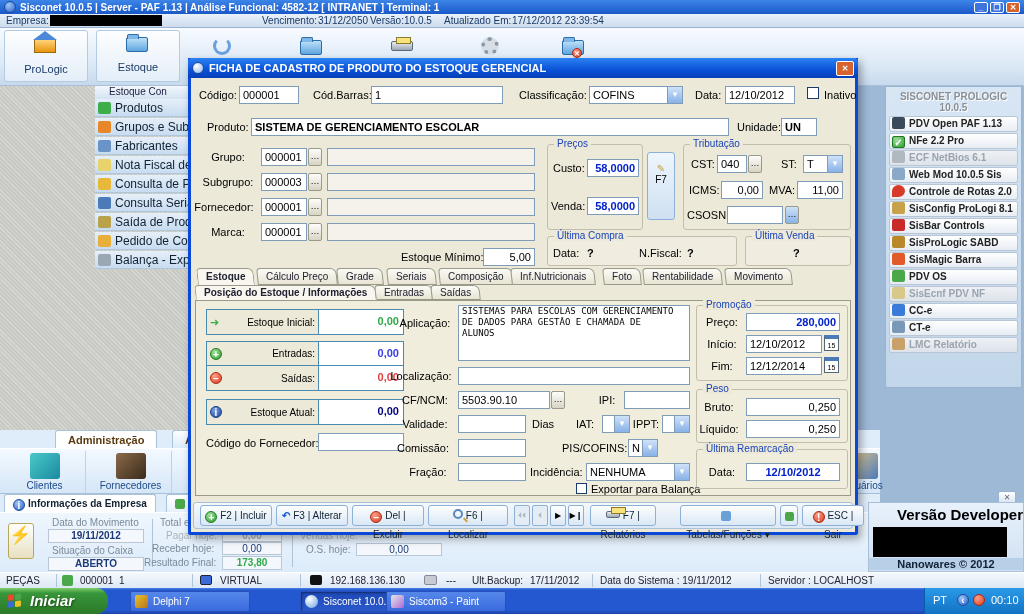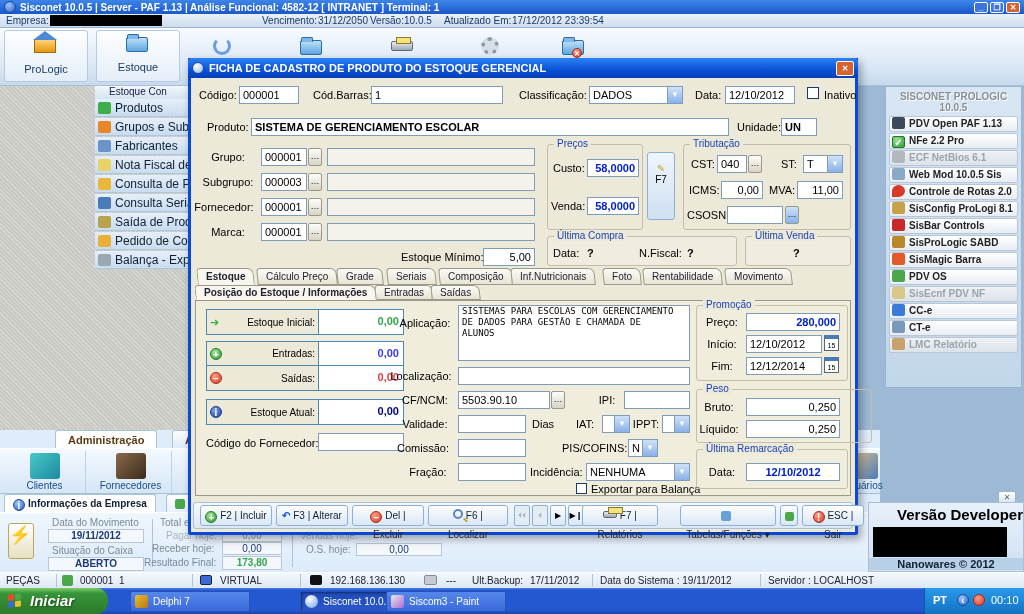--- a/index.html
+++ b/index.html
@@ -257,21 +257,21 @@
       <span style="flex:1">FICHA DE CADASTRO DE PRODUTO DO ESTOQUE GERENCIAL</span>
       <span class="winbtn close" style="width:18px; height:15px; line-height:13px">✕</span>
     </div>
     <div id="dbody" class="abs">
 
       <span class="lbl" style="left:8px; top:11px">Código:</span>
       <div class="fld" style="left:48px; top:8px; width:60px">000001</div>
       <span class="lbl" style="left:122px; top:11px">Cód.Barras:</span>
       <div class="fld" style="left:180px; top:8px; width:132px">1</div>
       <span class="lbl" style="left:328px; top:11px">Classificação:</span>
-      <div class="fld dd" style="left:398px; top:8px; width:94px">DADOS</div>
+      <div class="fld dd" style="left:398px; top:8px; width:94px">COFINS</div>
       <span class="lbl" style="left:504px; top:11px">Data:</span>
       <div class="fld" style="left:534px; top:8px; width:70px">12/10/2012</div>
       <span class="abs" style="left:616px; top:9px; width:12px; height:12px; border:1px solid #1a3a6a; background:#fff"></span>
       <span class="lbl" style="left:633px; top:11px">Inativo</span>
 
       <span class="lbl" style="left:16px; top:43px">Produto:</span>
       <div class="fld bold" style="left:60px; top:40px; width:478px">SISTEMA DE GERENCIAMENTO ESCOLAR</div>
       <span class="lbl" style="left:546px; top:43px">Unidade:</span>
       <div class="fld bold" style="left:590px; top:40px; width:36px">UN</div>
 
@@ -425,21 +425,21 @@
         </div>
         <span class="lbl rl" style="left:506px; top:15px; width:40px">Preço:</span>
         <div class="fld bold blue ra" style="left:550px; top:12px; width:94px">280,000</div>
         <span class="lbl rl" style="left:506px; top:37px; width:40px">Início:</span>
         <div class="fld" style="left:550px; top:34px; width:76px">12/10/2012</div>
         <div class="cal" style="left:628px; top:34px">15</div>
         <span class="lbl rl" style="left:506px; top:59px; width:40px">Fim:</span>
         <div class="fld" style="left:550px; top:56px; width:76px">12/12/2014</div>
         <div class="cal" style="left:628px; top:56px">15</div>
 
-        <div class="gbox" style="left:500px; top:88px; width:176px; height:54px">
+        <div class="gbox" style="left:500px; top:88px; width:152px; height:54px">
           <span class="gt">Peso</span>
         </div>
         <span class="lbl rl" style="left:500px; top:100px; width:46px">Bruto:</span>
         <div class="fld ra" style="left:550px; top:97px; width:94px">0,250</div>
         <span class="lbl rl" style="left:500px; top:122px; width:46px">Líquido:</span>
         <div class="fld ra" style="left:550px; top:119px; width:94px">0,250</div>
 
         <div class="gbox" style="left:500px; top:148px; width:152px; height:40px">
           <span class="gt">Última Remarcação</span>
         </div>
@@ -449,21 +449,21 @@
 
       <div class="dtb">
         <div class="abtn" style="left:6px; width:72px"><span class="circ c-green">+</span> <span>F2 | Incluir</span></div>
         <div class="abtn" style="left:82px; width:72px"><span style="color:#1a5ad8; font-weight:bold">↶</span> <span>F3 | Alterar</span></div>
         <div class="abtn" style="left:158px; width:72px"><span class="circ c-red">−</span> <span>Del | Excluir</span></div>
         <div class="abtn" style="left:234px; width:80px"><span class="lens"></span> <span>F6 | Localizar</span></div>
         <div class="navb dis" style="left:320px">⏴⏴</div>
         <div class="navb dis" style="left:338px">⏴</div>
         <div class="navb" style="left:356px">▶</div>
         <div class="navb" style="left:374px">▶❙</div>
-        <div class="abtn" style="left:388px; width:76px"><span class="printer" style="display:inline-block; width:14px; height:7px; margin:0; vertical-align:1px"></span> <span>F7 | Relatórios</span></div>
+        <div class="abtn" style="left:396px; width:66px"><span class="printer" style="display:inline-block; width:14px; height:7px; margin:0; vertical-align:1px"></span> <span>F7 | Relatórios</span></div>
         <div class="abtn" style="left:486px; width:96px"><span class="sq" style="background:#6aa0d8; width:10px; height:10px"></span><span>Tabelas/Funções</span> <span>▾</span></div>
         <div class="abtn" style="left:586px; width:18px"><span class="sq" style="background:#4aa84a; width:9px; height:9px; margin:0"></span></div>
         <div class="abtn" style="left:608px; width:64px; width:62px"><span class="circ c-red">!</span> <span>ESC | Sair</span></div>
       </div>
     </div>
   </div>
 
   <div id="statusbar" class="abs">
     <span style="left:6px">PEÇAS</span>
     <div class="ssep" style="left:56px"></div>
@@ -492,20 +492,20 @@
           <i style="background:#4aa84a"></i>
           <i style="background:#3a6ad8"></i>
           <i style="background:#e8c22a"></i>
         </span>
       <span>Iniciar</span>
     </div>
     <div class="taskb" style="left:130px"><span class="tic" style="background:linear-gradient(135deg,#e8c22a,#b8741a)"></span><span>Delphi 7</span></div>
     <div class="taskb act" style="left:258px"><span class="tic" style="background:radial-gradient(circle at 35% 30%,#fff,#6aa0e0); border-radius:50%"></span><span>Sisconet 10.0.5</span></div>
     <div class="taskb" style="left:386px"><span class="tic" style="background:linear-gradient(135deg,#e8e8e8,#a86ad8)"></span><span>Siscom3 - Paint</span></div>
     <div id="tray">
-      <span class="abs" style="left:8px; top:6px; font-size:11px; font-weight:bold">PT</span>
+      <span class="abs" style="left:8px; top:6px; font-size:11px; font-weight:normal">PT</span>
       <span class="circ c-blue abs" style="left:32px; top:6px">‹</span>
       <span class="circ c-red abs" style="left:48px; top:6px"></span>
       <span class="abs" style="left:66px; top:6px; font-size:11px">00:10</span>
     </div>
   </div>
 
 </div>
 
 </body></html>

